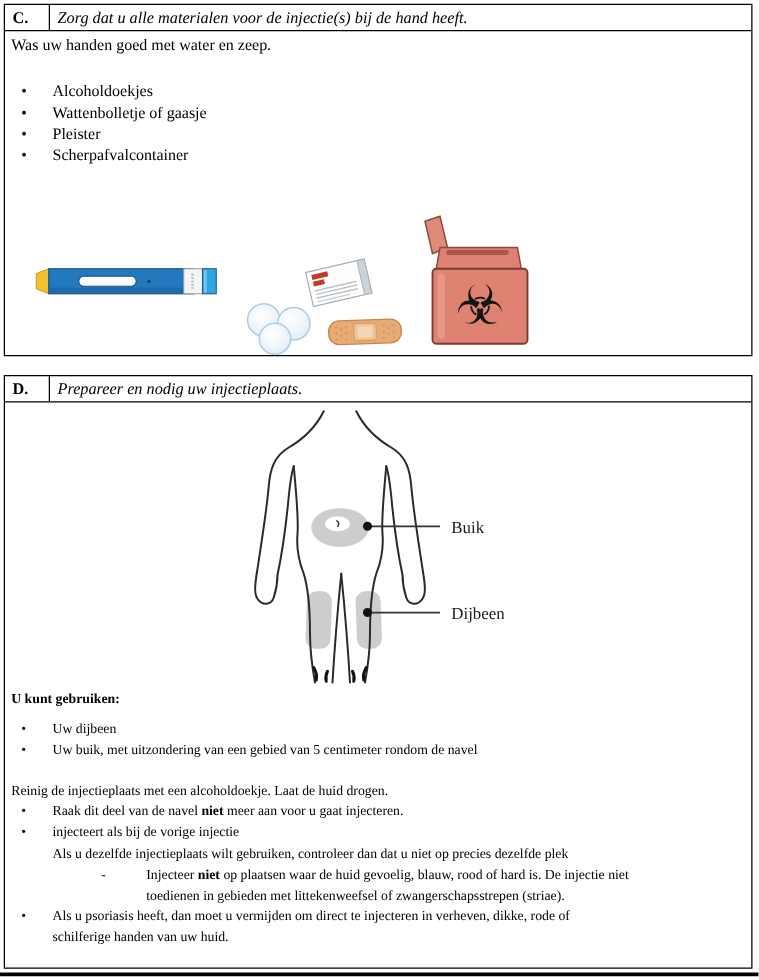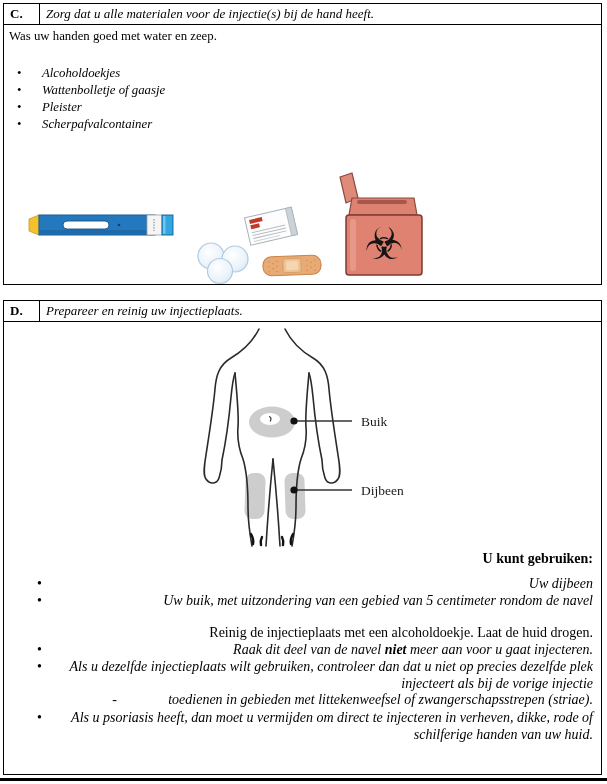--- a/index.html
+++ b/index.html
@@ -11,30 +11,30 @@
   .box-c{top:3px;height:282px;}
   .box-d{top:300px;height:475px;}
   .box-header{display:flex;align-items:stretch;border-bottom:1.3px solid #000;height:20px;font-size:13px;}
   .label-cell{flex:0 0 36px;border-right:1.3px solid #000;font-weight:bold;padding-left:6px;display:flex;align-items:center;box-sizing:border-box;}
   .title-cell{padding-left:6px;display:flex;align-items:center;font-style:italic;}
   .c-body{position:relative;font-size:12.8px;line-height:16px;padding:3px 8px 0 5px;}
   .line{display:block;}
   .spacer16{height:16px;}
   .bullet-row{display:flex;line-height:17px;}
   .bullet-marker{flex:0 0 33px;padding-left:8px;box-sizing:border-box;}
-  .bullet-text{flex:1;font-style:italic;}
+  .bullet-text{flex:1;}
   .materials{position:absolute;left:0;top:0;width:100%;height:100%;}
   .mat{position:absolute;}
   .pen{left:23px;top:206px;}
   .cotton{left:190px;top:236px;}
   .wipe{left:234px;top:197px;}
   .plaster{left:257px;top:247px;}
   .sharps{left:329px;top:167px;}
   .d-diagram{position:absolute;left:145px;top:26px;}
-  .d-text{position:absolute;top:250px;left:0;right:0;padding:0 8px 0 5px;font-size:14px;line-height:16.2px;text-align:right;}
+  .d-text{position:absolute;top:250px;left:0;right:0;padding:0 8px 0 5px;font-size:11px;line-height:16.2px;}
   .d-heading{font-weight:bold;margin-bottom:8px;}
   .sub-bullet-row{display:flex;margin-left:70px;line-height:16.2px;}
   .sub-bullet-marker{flex:0 0 38px;padding-left:2px;box-sizing:border-box;}
   .bottom-rule{position:absolute;left:0;top:778px;width:607px;height:3.4px;background:#000;}
   .b{font-weight:bold;}
   svg text.diagram-label{font-family:"Liberation Serif", serif;font-size:13.5px;fill:#1a1a1a;}
 </style>
 </head>
 <body>
 
@@ -140,21 +140,21 @@
         <rect x="13" y="44" width="76" height="60" rx="3" fill="#df8272" stroke="#7c3b31" stroke-width="1.5"></rect>
         <rect x="17" y="48" width="6" height="52" rx="3" fill="#eca493" opacity="0.65"></rect>
         <text x="51" y="88" text-anchor="middle" font-family="'DejaVu Sans', sans-serif" font-size="44" fill="#151515">☣</text>
       </svg>
     </div>
   </div>
 
   <div class="box box-d">
     <div class="box-header">
       <div class="label-cell">D.</div>
-      <div class="title-cell">Prepareer en reinig uw injectieplaats.</div>
+      <div class="title-cell">Prepareer en nodig uw injectieplaats.</div>
     </div>
 
     <svg class="d-diagram" width="330" height="224" viewBox="0 0 330 224">
 
       <ellipse cx="123" cy="95" rx="23" ry="15.5" fill="#cdcdcd"></ellipse>
       <ellipse cx="121" cy="92" rx="10" ry="6" fill="#ffffff"></ellipse>
       <path d="M120,89.5 q3.2,1 1.2,5" fill="none" stroke="#333" stroke-width="1.2"></path>
       <rect x="96" y="146" width="20" height="46" rx="8" fill="#cdcdcd" transform="rotate(2 106 169)"></rect>
       <rect x="136" y="146" width="20" height="46" rx="8" fill="#cdcdcd" transform="rotate(-2 146 169)"></rect>
 
@@ -200,28 +200,29 @@
       <span class="line">Reinig de injectieplaats met een alcoholdoekje. Laat de huid drogen.</span>
 
       <div class="bullet-row">
         <span class="bullet-marker">•</span>
         <span class="bullet-text"><span>Raak dit deel van de navel </span><span class="b">niet</span><span> meer aan voor u gaat injecteren.</span></span>
       </div>
 
       <div class="bullet-row">
         <span class="bullet-marker">•</span>
         <span class="bullet-text">
+          <span class="line">injecteert als bij de vorige injectie</span>
           <span class="line">Als u dezelfde injectieplaats wilt gebruiken, controleer dan dat u niet op precies dezelfde plek</span>
-          <span class="line">injecteert als bij de vorige injectie</span>
         </span>
       </div>
 
       <div class="sub-bullet-row">
         <span class="sub-bullet-marker">-</span>
         <span class="bullet-text">
+          <span class="line"><span>Injecteer </span><span class="b">niet</span><span> op plaatsen waar de huid gevoelig, blauw, rood of hard is. De injectie niet</span></span>
           <span class="line">toedienen in gebieden met littekenweefsel of zwangerschapsstrepen (striae).</span>
         </span>
       </div>
 
       <div class="bullet-row">
         <span class="bullet-marker">•</span>
         <span class="bullet-text">
           <span class="line">Als u psoriasis heeft, dan moet u vermijden om direct te injecteren in verheven, dikke, rode of</span>
           <span class="line">schilferige handen van uw huid.</span>
         </span>

